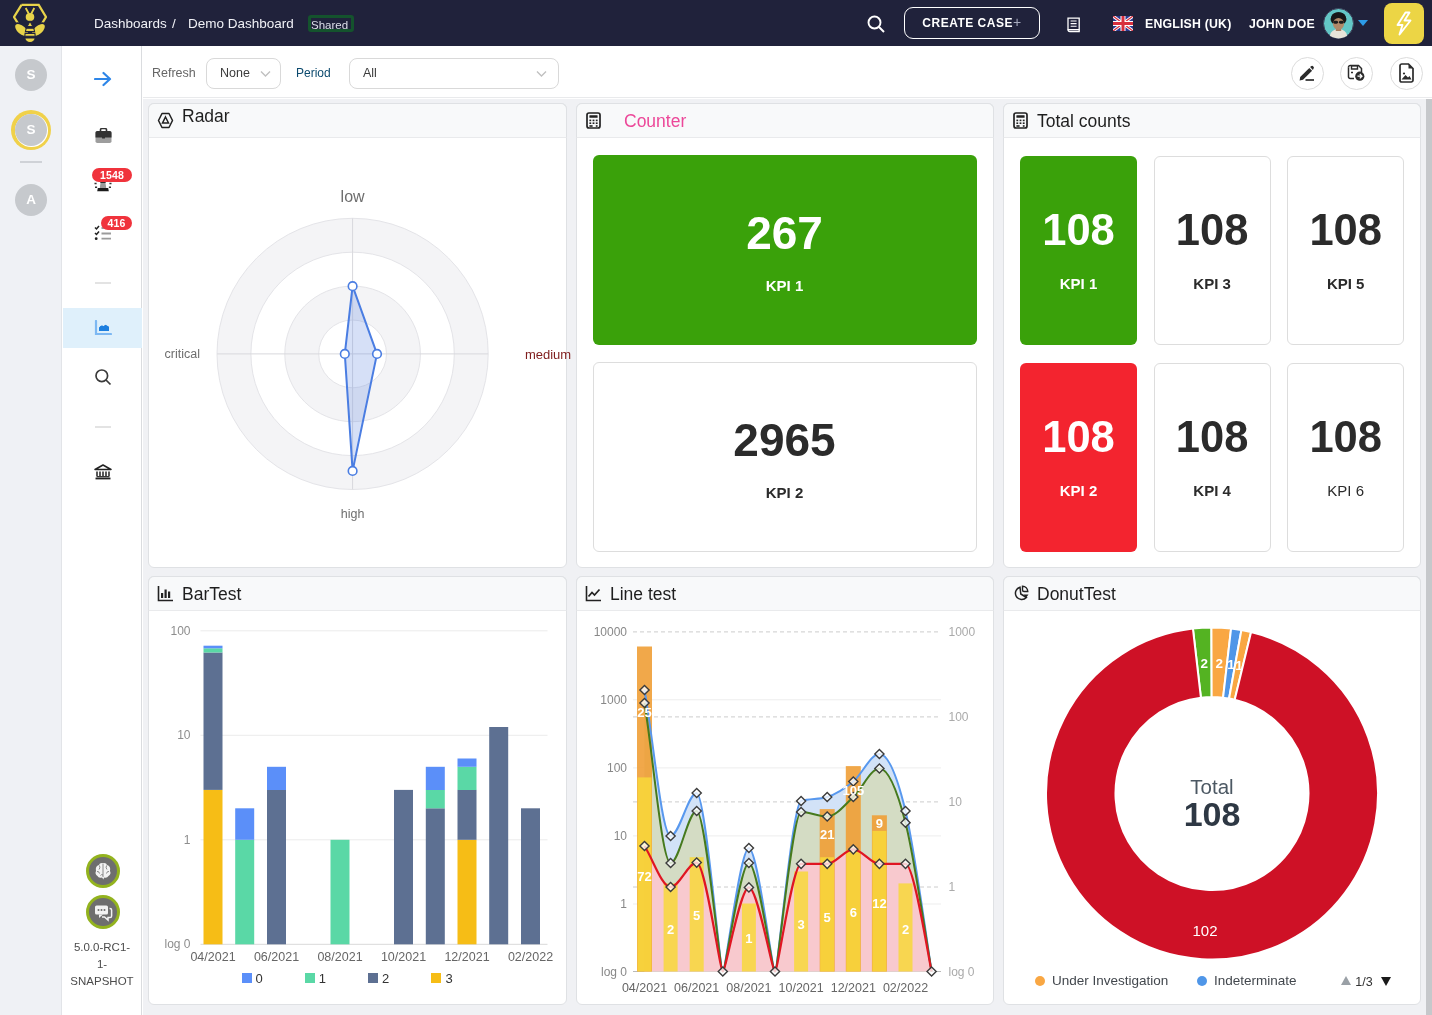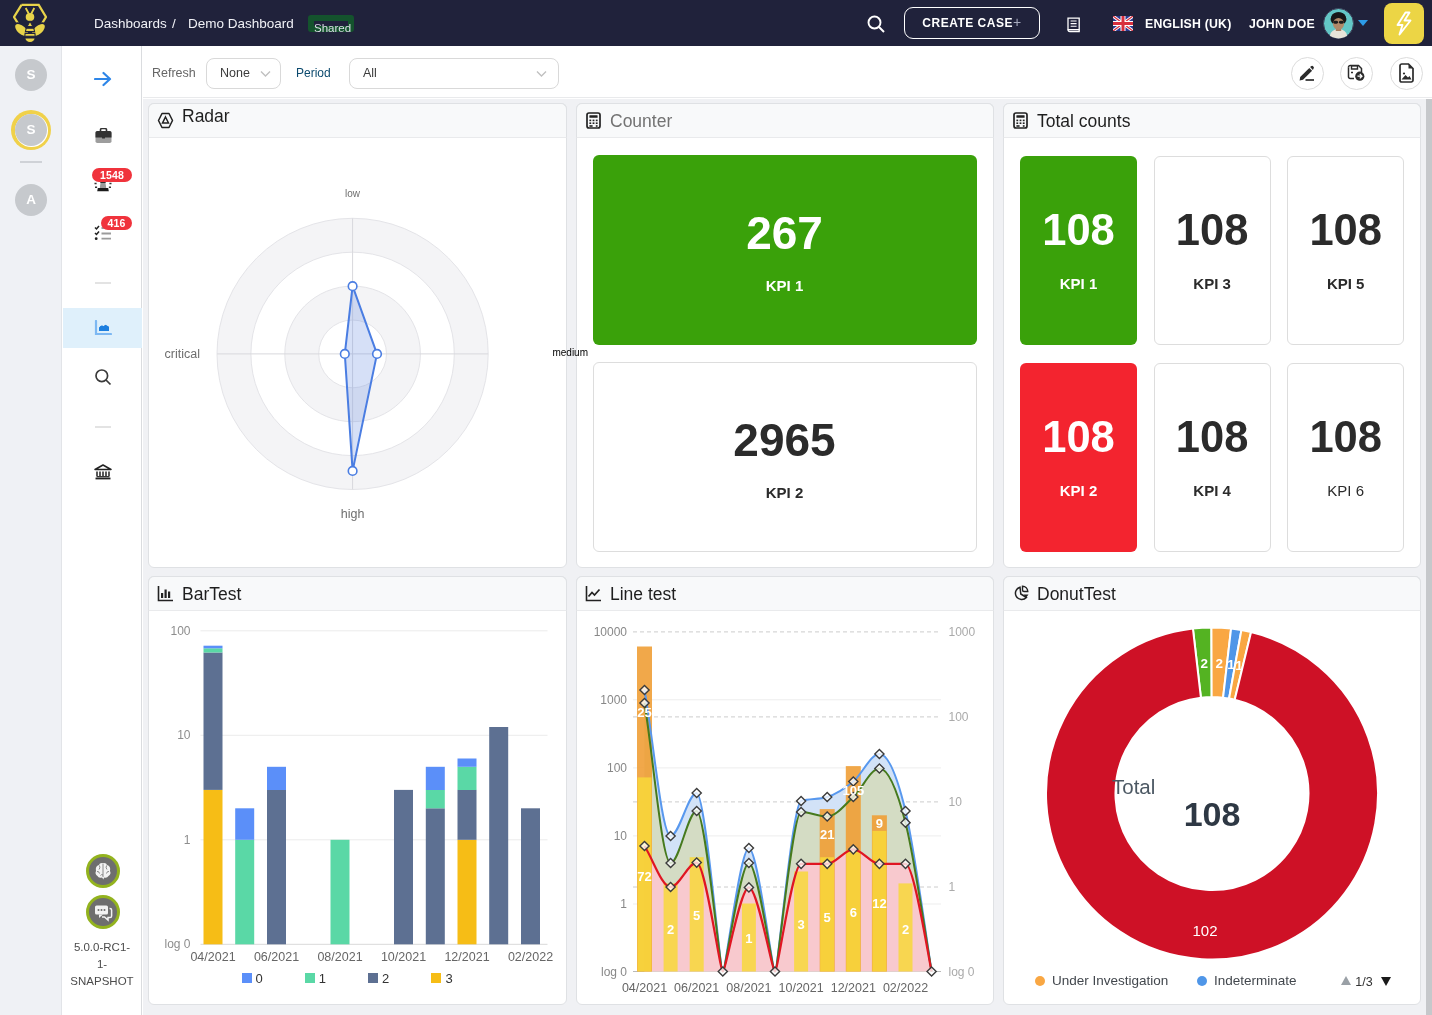--- a/index.html
+++ b/index.html
@@ -14,21 +14,21 @@
 <ellipse cx="8.6" cy="28" rx="8.6" ry="4.9" fill="#e8d34a" stroke="#20223b" stroke-width="1.6" transform="rotate(42 8.6 28)"></ellipse>
 <ellipse cx="25.4" cy="28" rx="8.6" ry="4.9" fill="#e8d34a" stroke="#20223b" stroke-width="1.6" transform="rotate(-42 25.4 28)"></ellipse>
 <path d="M17 19.3 L19.9 24.6 L14.1 24.6 Z" fill="#e8d34a" stroke="#20223b" stroke-width="1.1"></path>
 <path d="M13.2 26.2 L20.8 26.2 L21.6 29.6 L12.4 29.6 Z" fill="#e8d34a" stroke="#20223b" stroke-width="1.1"></path>
 <path d="M12.1 31.4 L21.9 31.4 L22.2 34.2 L11.8 34.2 Z" fill="#e8d34a" stroke="#20223b" stroke-width="1.1"></path>
 <path d="M11.8 36 H22.2 A5.2 4.6 0 0 1 11.8 36 Z" fill="#e8d34a" stroke="#20223b" stroke-width="1.1"></path>
 </svg>
 <div class="abs" style="left:94px;top:16px;font-size:13.5px;color:#f0f1f6">Dashboards</div>
 <div class="abs" style="left:172px;top:16px;font-size:13.5px;color:#f0f1f6">/</div>
 <div class="abs" style="left:188px;top:16px;font-size:13.5px;color:#f0f1f6">Demo Dashboard</div>
-<div class="abs" style="left:308px;top:15px;width:46px;height:17px;border:6px solid #14532d;border-radius:3px;color:#dcdee8;font-size:11.5px;text-align:left;line-height:15px">Shared</div>
+<div class="abs" style="left:308px;top:15px;width:46px;height:17px;border:3px solid #14532d;border-radius:3px;color:#dcdee8;font-size:11.5px;text-align:left;line-height:15px">Shared</div>
 <svg class="abs" style="left:866px;top:14px" width="20" height="20" viewBox="0 0 20 20">
 <circle cx="8.5" cy="8.5" r="6" fill="none" stroke="#fff" stroke-width="1.9"></circle>
 <path d="M13 13 L18 18" stroke="#fff" stroke-width="1.9"></path>
   </svg>
 <div class="abs" style="left:904px;top:7px;width:136px;height:32px;border:1.5px solid #fff;border-radius:9px;color:#fff;font-size:12px;font-weight:600;letter-spacing:.5px;text-align:center;line-height:29px">CREATE CASE<span style="color:#a8acc0;font-weight:400;font-size:14px">+</span></div>
 <svg class="abs" style="left:1065px;top:17px" width="17" height="17" viewBox="0 0 17 17">
 <path d="M3 1.2 H14.2 V12.6 H3 Z" fill="none" stroke="#fff" stroke-width="1.3"></path>
 <path d="M3 12.6 A1.9 1.9 0 0 0 4.9 14.5 H14.2 V12.6" fill="none" stroke="#fff" stroke-width="1.3"></path>
 <path d="M5.6 4 H11.6 M5.6 6.6 H11.6 M5.6 9.2 H11.6" stroke="#fff" stroke-width="1.1"></path>
   </svg>
@@ -181,21 +181,21 @@
       <rect x="3.4" y="7.6" width="1.8" height="1.6"></rect>
       <rect x="6.6" y="7.6" width="1.8" height="1.6"></rect>
       <rect x="9.8" y="7.6" width="1.8" height="1.6"></rect>
 <rect x="3.4" y="10.4" width="1.8" height="1.6"></rect>
       <rect x="6.6" y="10.4" width="1.8" height="1.6"></rect>
       <rect x="9.8" y="10.4" width="1.8" height="1.6"></rect>
 <rect x="3.4" y="13.2" width="3.2" height="1.6"></rect>
       <rect x="9.8" y="13.2" width="1.8" height="1.6"></rect>
     </g>
   </svg>
-<div class="abs" style="left:610px;top:110.5px;font-size:17.5px;color:#737373">Counter</div>
+<div class="abs" style="left:624px;top:110.5px;font-size:17.5px;color:#ec4899">Counter</div>
 <div class="abs" style="left:1003px;top:103px;width:418px;height:465px;background:#fff;border:1px solid #dfe1e4;border-radius:6px"></div>
 <div class="abs" style="left:1003px;top:103px;width:418px;height:35px;background:#f8f9fa;border:1px solid #dfe1e4;border-bottom:1px solid #e9eaec;border-radius:6px 6px 0 0"></div>
 <svg class="abs" style="left:1013px;top:112px" width="15" height="17" viewBox="0 0 15 17">
 <rect x="1" y="1" width="13" height="15" rx="2" fill="none" stroke="#222" stroke-width="1.7"></rect>
 <rect x="3.4" y="3.2" width="8.2" height="2.6" rx="0.5" fill="#222"></rect>
 <g fill="#222">
       <rect x="3.4" y="7.6" width="1.8" height="1.6"></rect>
       <rect x="6.6" y="7.6" width="1.8" height="1.6"></rect>
       <rect x="9.8" y="7.6" width="1.8" height="1.6"></rect>
 <rect x="3.4" y="10.4" width="1.8" height="1.6"></rect>
@@ -235,24 +235,24 @@
     <circle cx="203.60000000000002" cy="214.89999999999998" r="101.7" fill="#fff" stroke="#e4e4e8"></circle>
     <circle cx="203.60000000000002" cy="214.89999999999998" r="67.8" fill="#f4f4f6" stroke="#e4e4e8"></circle>
     <circle cx="203.60000000000002" cy="214.89999999999998" r="33.9" fill="#fff" stroke="#e4e4e8"></circle>
     <path d="M68.00000000000003,214.89999999999998 H339.20000000000005 M203.60000000000002,79.29999999999998 V350.5" stroke="#d8d8dc" stroke-width="1"></path>
     <polygon points="203.6,147.2 228.0,214.9 203.6,331.9 195.8,214.9" fill="rgba(108,142,228,0.28)" stroke="#4a7de2" stroke-width="2" stroke-linejoin="round"></polygon>
     <circle cx="203.6" cy="147.2" r="4.3" fill="#fff" stroke="#4a7de2" stroke-width="1.6"></circle>
     <circle cx="228.0" cy="214.9" r="4.3" fill="#fff" stroke="#4a7de2" stroke-width="1.6"></circle>
     <circle cx="203.6" cy="331.9" r="4.3" fill="#fff" stroke="#4a7de2" stroke-width="1.6"></circle>
     <circle cx="195.8" cy="214.9" r="4.3" fill="#fff" stroke="#4a7de2" stroke-width="1.6"></circle>
   </svg>
-<div class="abs" style="left:312.6px;top:188px;width:80px;text-align:center;font-size:10px;color:#6e6e6e">low</div>
+<div class="abs" style="left:312.6px;top:188px;width:80px;text-align:center;font-size:16px;color:#6e6e6e">low</div>
 <div class="abs" style="left:312.6px;top:507px;width:80px;text-align:center;font-size:12.5px;color:#6e6e6e">high</div>
 <div class="abs" style="left:120px;top:347px;width:80px;text-align:right;font-size:12.5px;color:#6e6e6e">critical</div>
-<div class="abs" style="left:508px;top:347px;width:80px;text-align:right;font-size:10px;color:#000000">medium</div>
+<div class="abs" style="left:508px;top:347px;width:80px;text-align:center;font-size:13px;color:#7f1d1d">medium</div>
 <div class="abs" style="left:592.5px;top:155px;width:384px;height:190px;background:#3aa10a;border-radius:6px"></div>
 <div class="abs" style="left:592.5px;top:206px;width:384px;text-align:center;font-size:46px;font-weight:700;color:#fff">267</div>
 <div class="abs" style="left:592.5px;top:277px;width:384px;text-align:center;font-size:15px;font-weight:700;color:#fff">KPI 1</div>
 <div class="abs" style="left:592.5px;top:362px;width:384px;height:190px;background:#fff;border:1px solid #ddd;border-radius:6px"></div>
 <div class="abs" style="left:592.5px;top:413px;width:384px;text-align:center;font-size:46px;font-weight:700;color:#2b2b2b">2965</div>
 <div class="abs" style="left:592.5px;top:484px;width:384px;text-align:center;font-size:15px;font-weight:700;color:#2b2b2b">KPI 2</div>
 <div class="abs" style="left:1020.0px;top:156px;width:117px;height:189px;background:#3aa10a;border-radius:6px"></div>
 <div class="abs" style="left:1020.0px;top:206px;width:117px;text-align:center;font-size:43.5px;font-weight:700;color:#fff">108</div>
 <div class="abs" style="left:1020.0px;top:274.5px;width:117px;text-align:center;font-size:15px;font-weight:700;color:#fff">KPI 1</div>
 <div class="abs" style="left:1153.6px;top:156px;width:117px;height:189px;background:#fff;border:1px solid #ddd;border-radius:6px"></div>
@@ -408,21 +408,21 @@
     <path d="M1211.42,627.50A166,166 0 0 1 1231.08,628.60L1223.09,697.64A96.5,96.5 0 0 0 1211.66,697.00Z" fill="#f9a743" stroke="#fff" stroke-width="2"></path>
     <path d="M1231.08,628.60A166,166 0 0 1 1241.40,630.12L1229.09,698.53A96.5,96.5 0 0 0 1223.09,697.64Z" fill="#4f96e8" stroke="#fff" stroke-width="2"></path>
     <path d="M1241.40,630.12A166,166 0 0 1 1251.03,632.15L1234.69,699.71A96.5,96.5 0 0 0 1229.09,698.53Z" fill="#f9a743" stroke="#fff" stroke-width="2"></path>
     <path d="M1251.03,632.15A166,166 0 1 1 1192.92,628.60L1200.91,697.64A96.5,96.5 0 1 0 1234.69,699.71Z" fill="#ce1126" stroke="#fff" stroke-width="2"></path>
     <text x="1204.2" y="667.7" text-anchor="middle" font-size="13.5" font-weight="600" fill="#fff" font-family="Liberation Sans,sans-serif">2</text>
     <text x="1219.3" y="667.7" text-anchor="middle" font-size="13.5" font-weight="600" fill="#fff" font-family="Liberation Sans,sans-serif">2</text>
     <text x="1231.1" y="668.9" text-anchor="middle" font-size="13.5" font-weight="600" fill="#fff" font-family="Liberation Sans,sans-serif">1</text>
     <text x="1239.0" y="670.3" text-anchor="middle" font-size="13.5" font-weight="600" fill="#fff" font-family="Liberation Sans,sans-serif">1</text>
     <text x="1205" y="936" text-anchor="middle" font-size="15" fill="#fff" font-family="Liberation Sans,sans-serif">102</text>
   </svg>
-<div class="abs" style="left:1112px;top:775px;width:200px;font-size:20.5px;color:#4c5863">Total</div>
+<div class="abs" style="left:1112px;top:775px;width:200px;text-align:center;font-size:20.5px;color:#4c5863">Total</div>
 <div class="abs" style="left:1112px;top:795px;width:200px;text-align:center;font-size:34px;font-weight:700;color:#2e3844">108</div>
 <div class="abs" style="left:1035px;top:976px;width:10px;height:10px;border-radius:50%;background:#f9a743"></div>
 <div class="abs" style="left:1052px;top:973px;font-size:13.5px;color:#42474d">Under Investigation</div>
 <div class="abs" style="left:1197px;top:976px;width:10px;height:10px;border-radius:50%;background:#4f96e8"></div>
 <div class="abs" style="left:1214px;top:973px;font-size:13.5px;color:#42474d">Indeterminate</div>
 <svg class="abs" style="left:1340px;top:974px" width="52" height="14" viewBox="0 0 52 14">
 <path d="M6 2 L11 11 L1 11 Z" fill="#9aa0a6"></path>
 <text x="24" y="11.5" text-anchor="middle" font-size="12.5" fill="#333" font-family="Liberation Sans,sans-serif">1/3</text>
 <path d="M41 3 L51 3 L46 12 Z" fill="#1a1a1a"></path>
   </svg>

